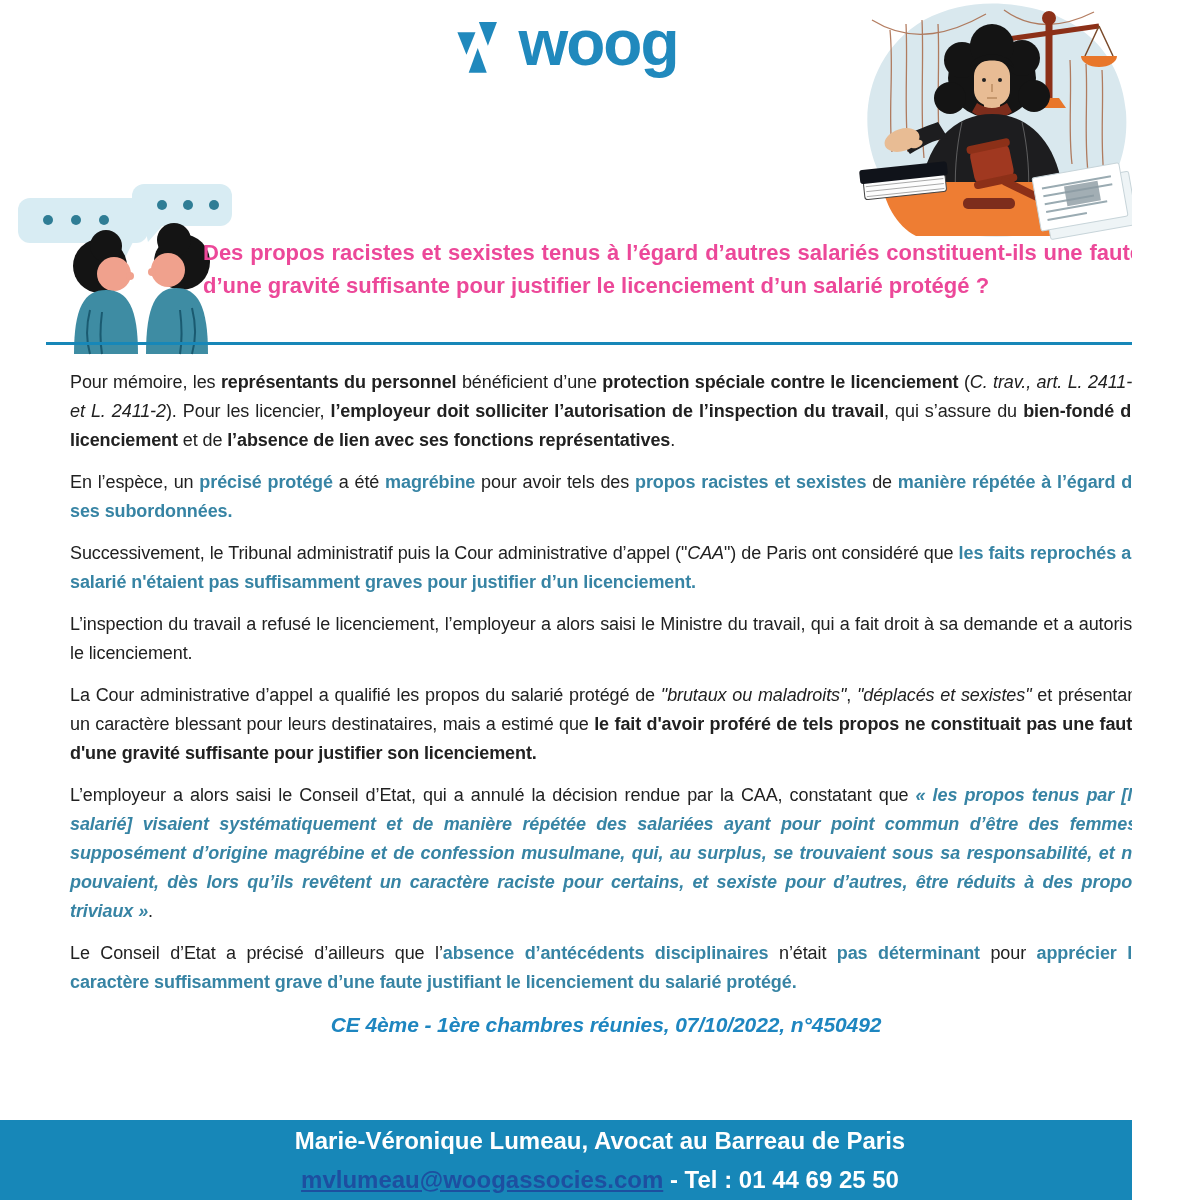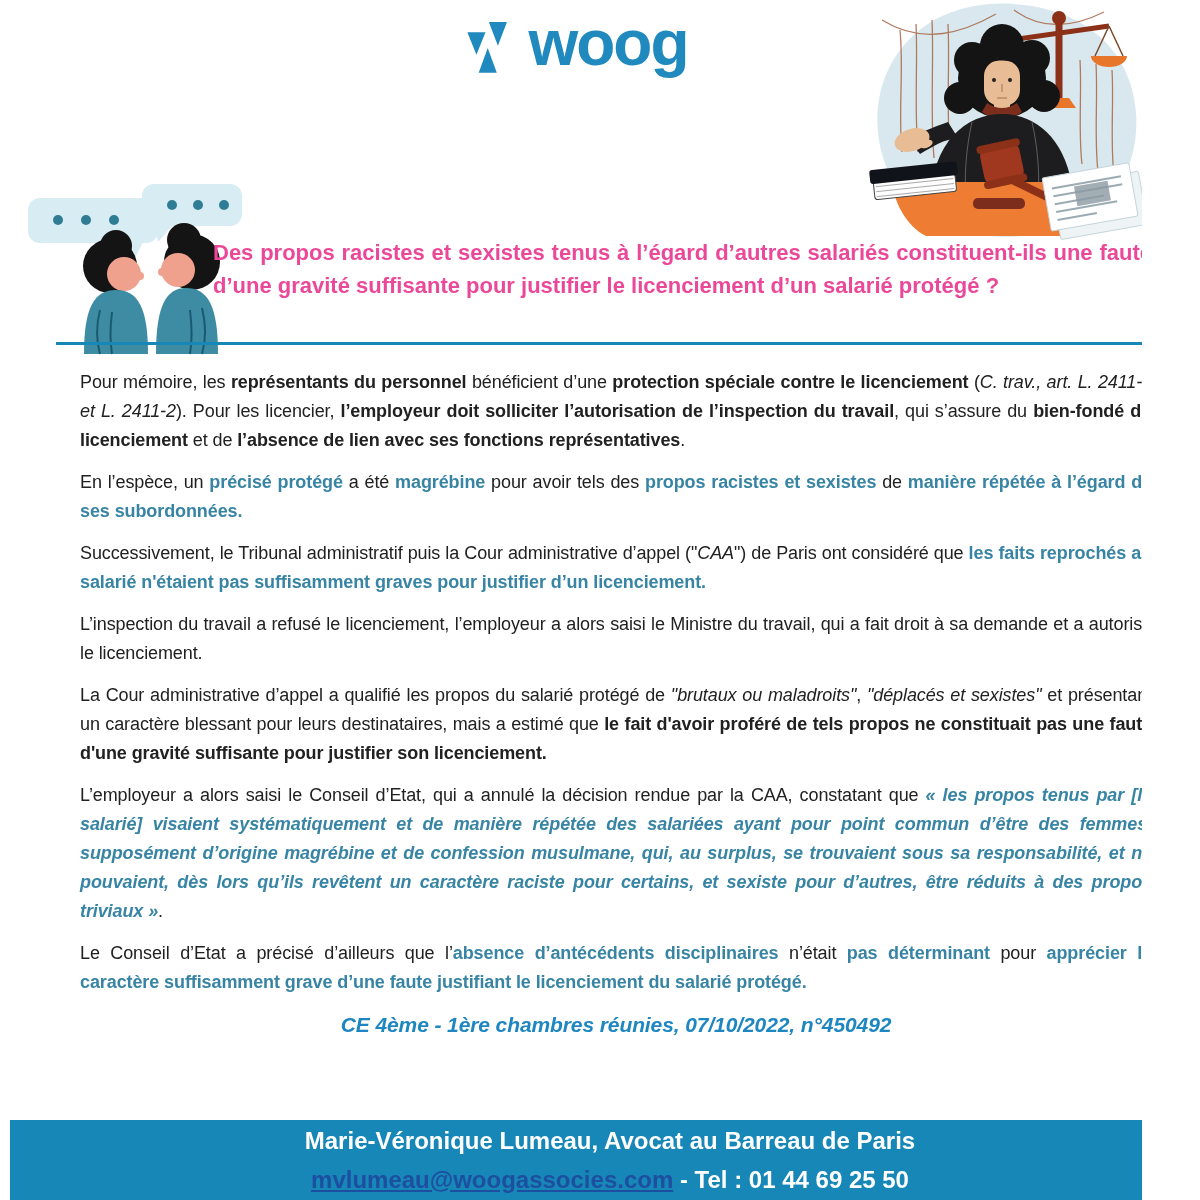--- a/index.html
+++ b/index.html
@@ -1,19 +1,18 @@
 <!DOCTYPE html>
 <html><head>
 <meta charset="utf-8">
 <style>
   html,body{margin:0;padding:0;background:#ffffff;}
   .page{
     position:relative;width:1132px;height:1200px;overflow:hidden;background:#ffffff;
     font-family:"Liberation Sans",sans-serif;
-    margin-left:10px;
   }
   
   .logo{position:absolute;top:14px;left:0;right:0;display:flex;justify-content:center;align-items:flex-start;gap:12px;}
   .logo-mark{margin-top:8px;}
   .logo-text{font-size:64px;font-weight:700;color:#2089bd;line-height:58px;letter-spacing:-2px;}
   
   .banner{position:absolute;top:97px;left:0;width:1200px;height:73px;background:#1787b8;display:flex;align-items:center;z-index:1;}
   .banner-title{color:#ffffff;font-size:38px;font-weight:700;letter-spacing:-0.5px;padding-left:58px;white-space:nowrap;}
   
   .judge-illo{position:absolute;top:0;right:0;width:278px;height:240px;z-index:2;}

